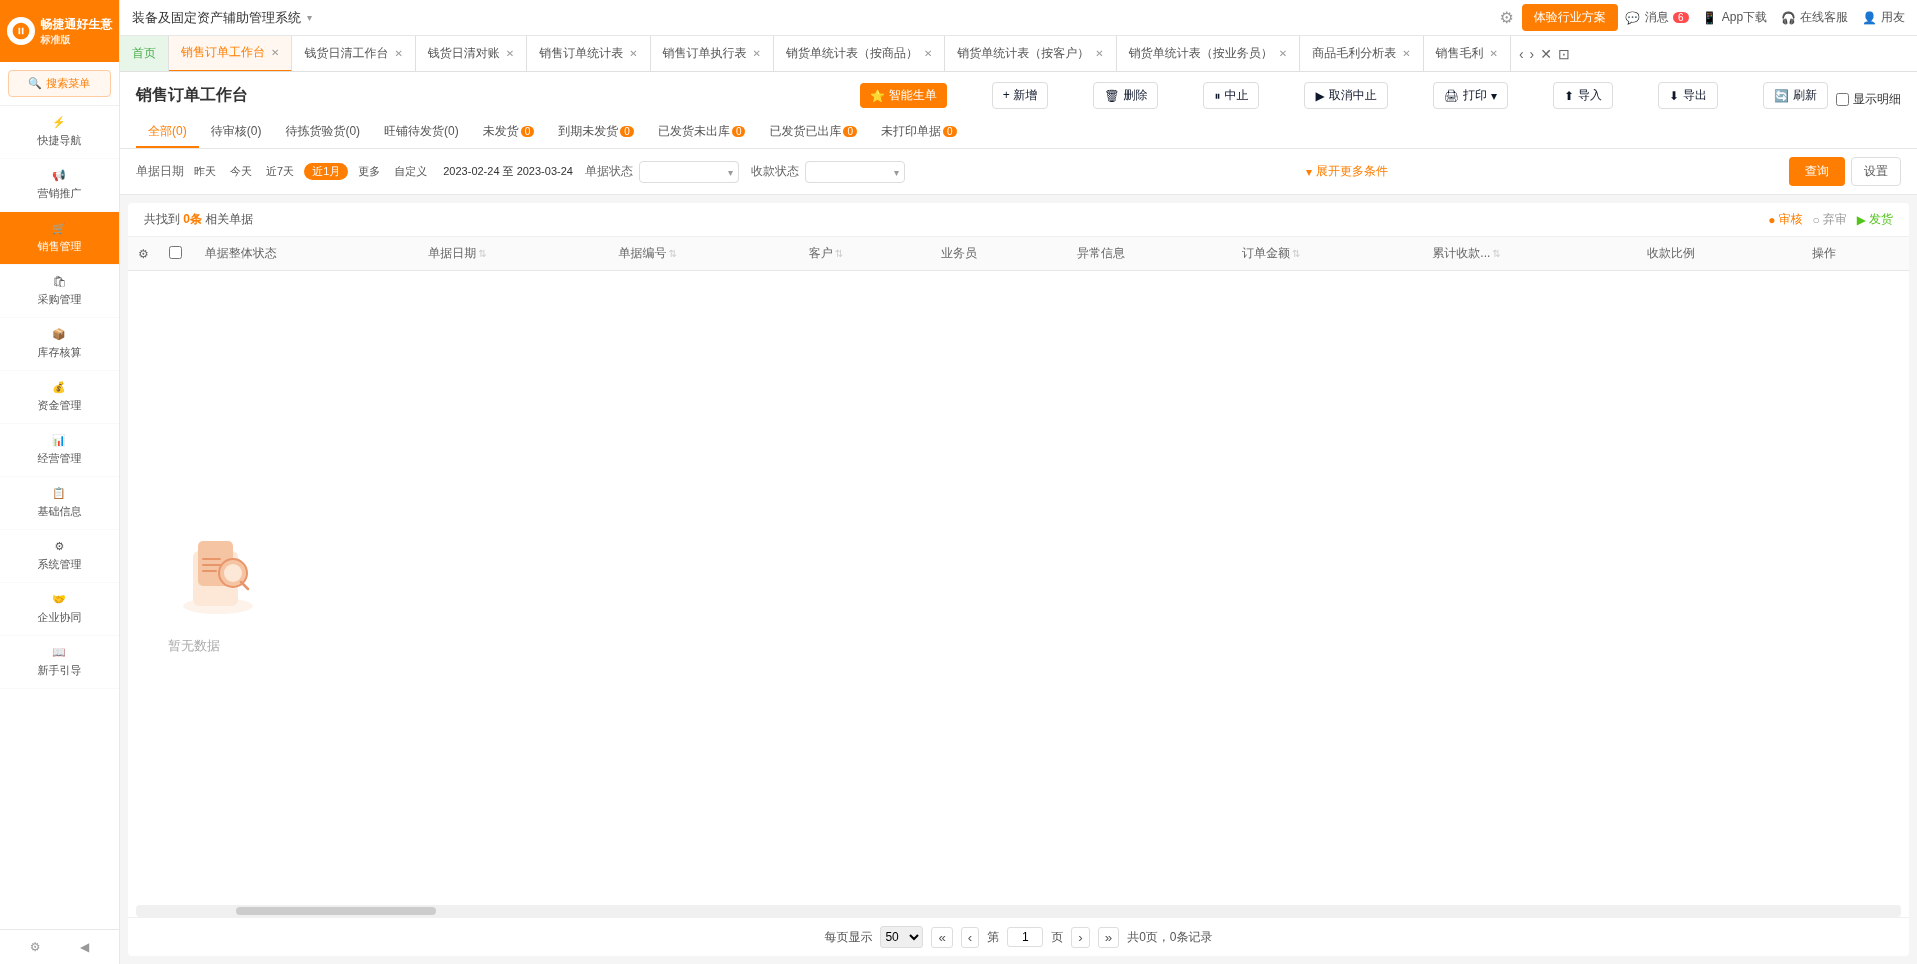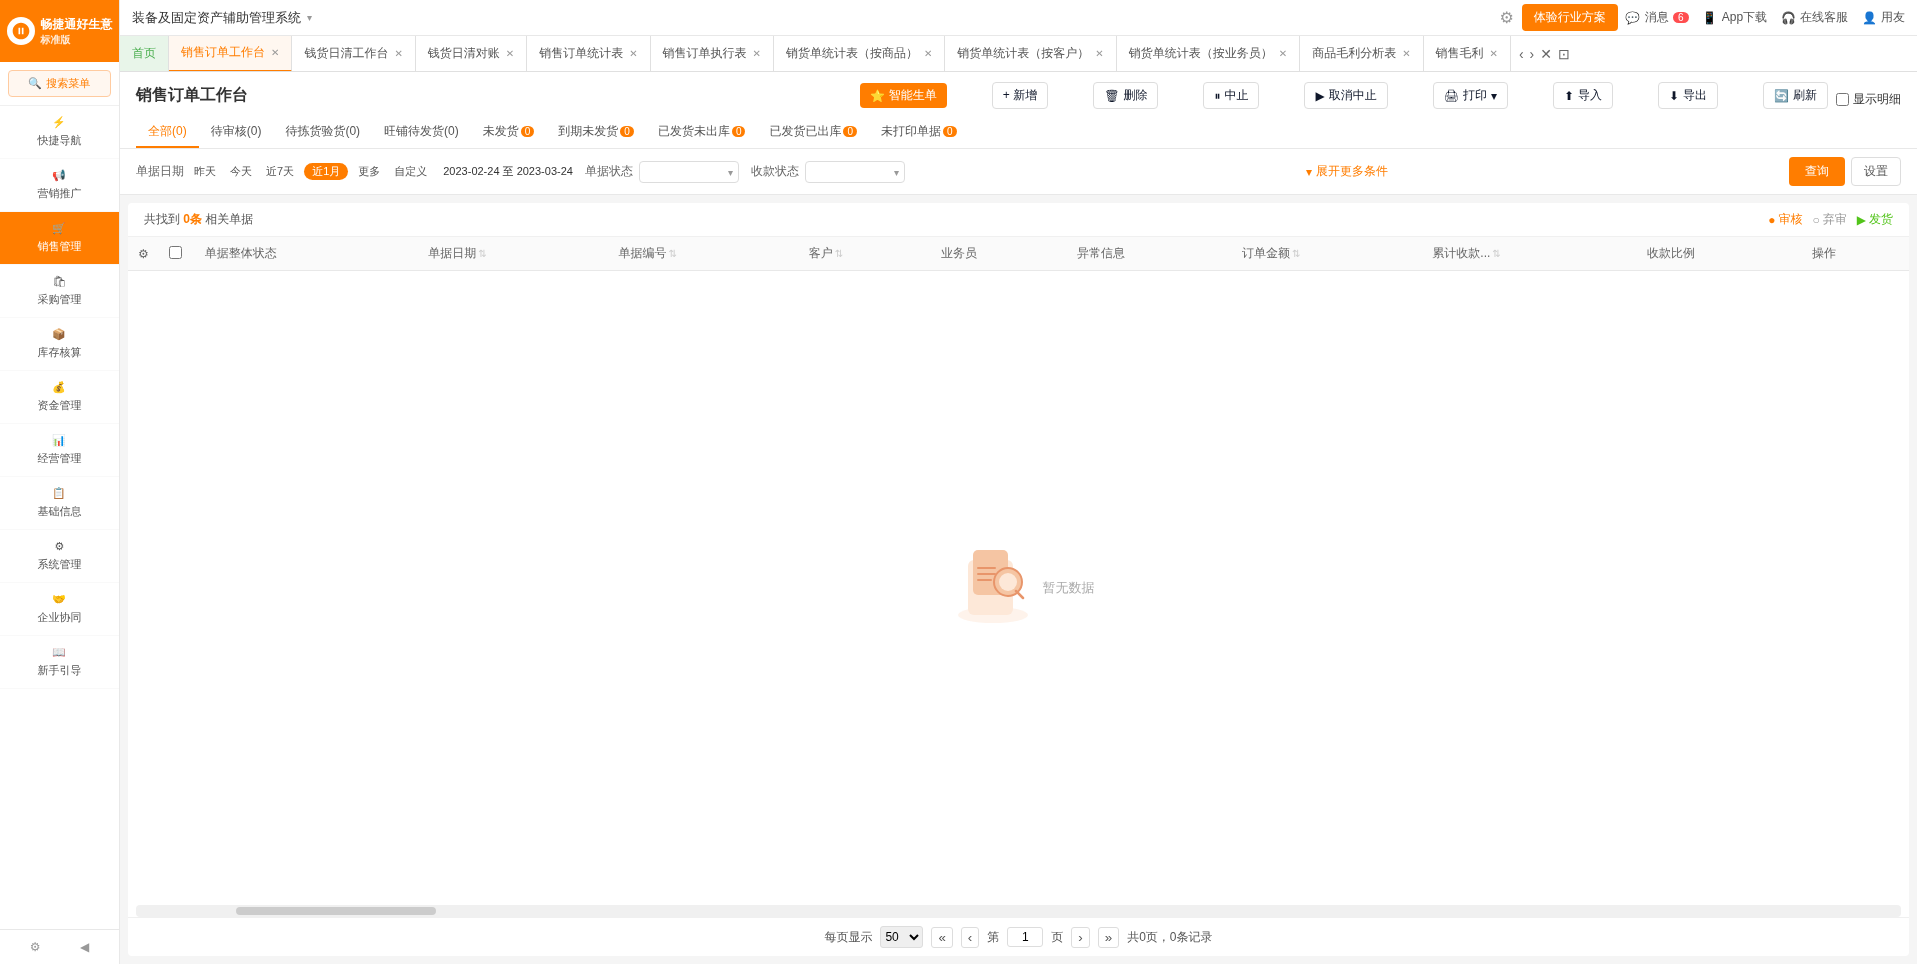--- a/index.html
+++ b/index.html
@@ -82,21 +82,21 @@
     .action-btn.review { color: #ff7d00; }
     .action-btn.cancel { color: #999; }
     .action-btn.ship { color: #52c41a; }
 
     
     .data-table { width: 100%; border-collapse: collapse; font-size: 12px; }
     .data-table th { background: #fafafa; padding: 8px 10px; text-align: left; border-bottom: 1px solid #e8e8e8; color: #666; font-weight: 500; white-space: nowrap; }
     .data-table th .sort { color: #ccc; margin-left: 2px; font-size: 10px; }
     .data-table .check-col { width: 36px; }
     .data-table .gear-col { width: 30px; }
-    .empty-state { flex: 1; display: flex; flex-direction: row; align-items: center; justify-content: center; padding: 40px; }
+    .empty-state { flex: 1; display: flex; flex-direction: column; align-items: flex-start; justify-content: center; padding: 40px; }
     .empty-icon { width: 100px; height: 100px; margin-bottom: 16px; }
     .empty-text { color: #aaa; font-size: 13px; }
 
     
     .pagination { padding: 8px 16px; display: flex; align-items: center; justify-content: center; gap: 8px; border-top: 1px solid #f0f0f0; font-size: 12px; color: #555; }
     .page-size-select { border: 1px solid #ddd; border-radius: 3px; padding: 2px 0; font-size: 12px; }
     .page-btn { border: 1px solid #ddd; border-radius: 3px; padding: 2px 6px; background: #fff; cursor: pointer; color: #555; }
     .page-btn:disabled { color: #ccc; cursor: not-allowed; }
     .page-input { border: 1px solid #ddd; border-radius: 3px; padding: 2px 4px; width: 36px; text-align: center; font-size: 12px; }
     .scrollbar-area { height: 12px; background: #f0f0f0; margin: 0 8px; border-radius: 4px; position: relative; }

